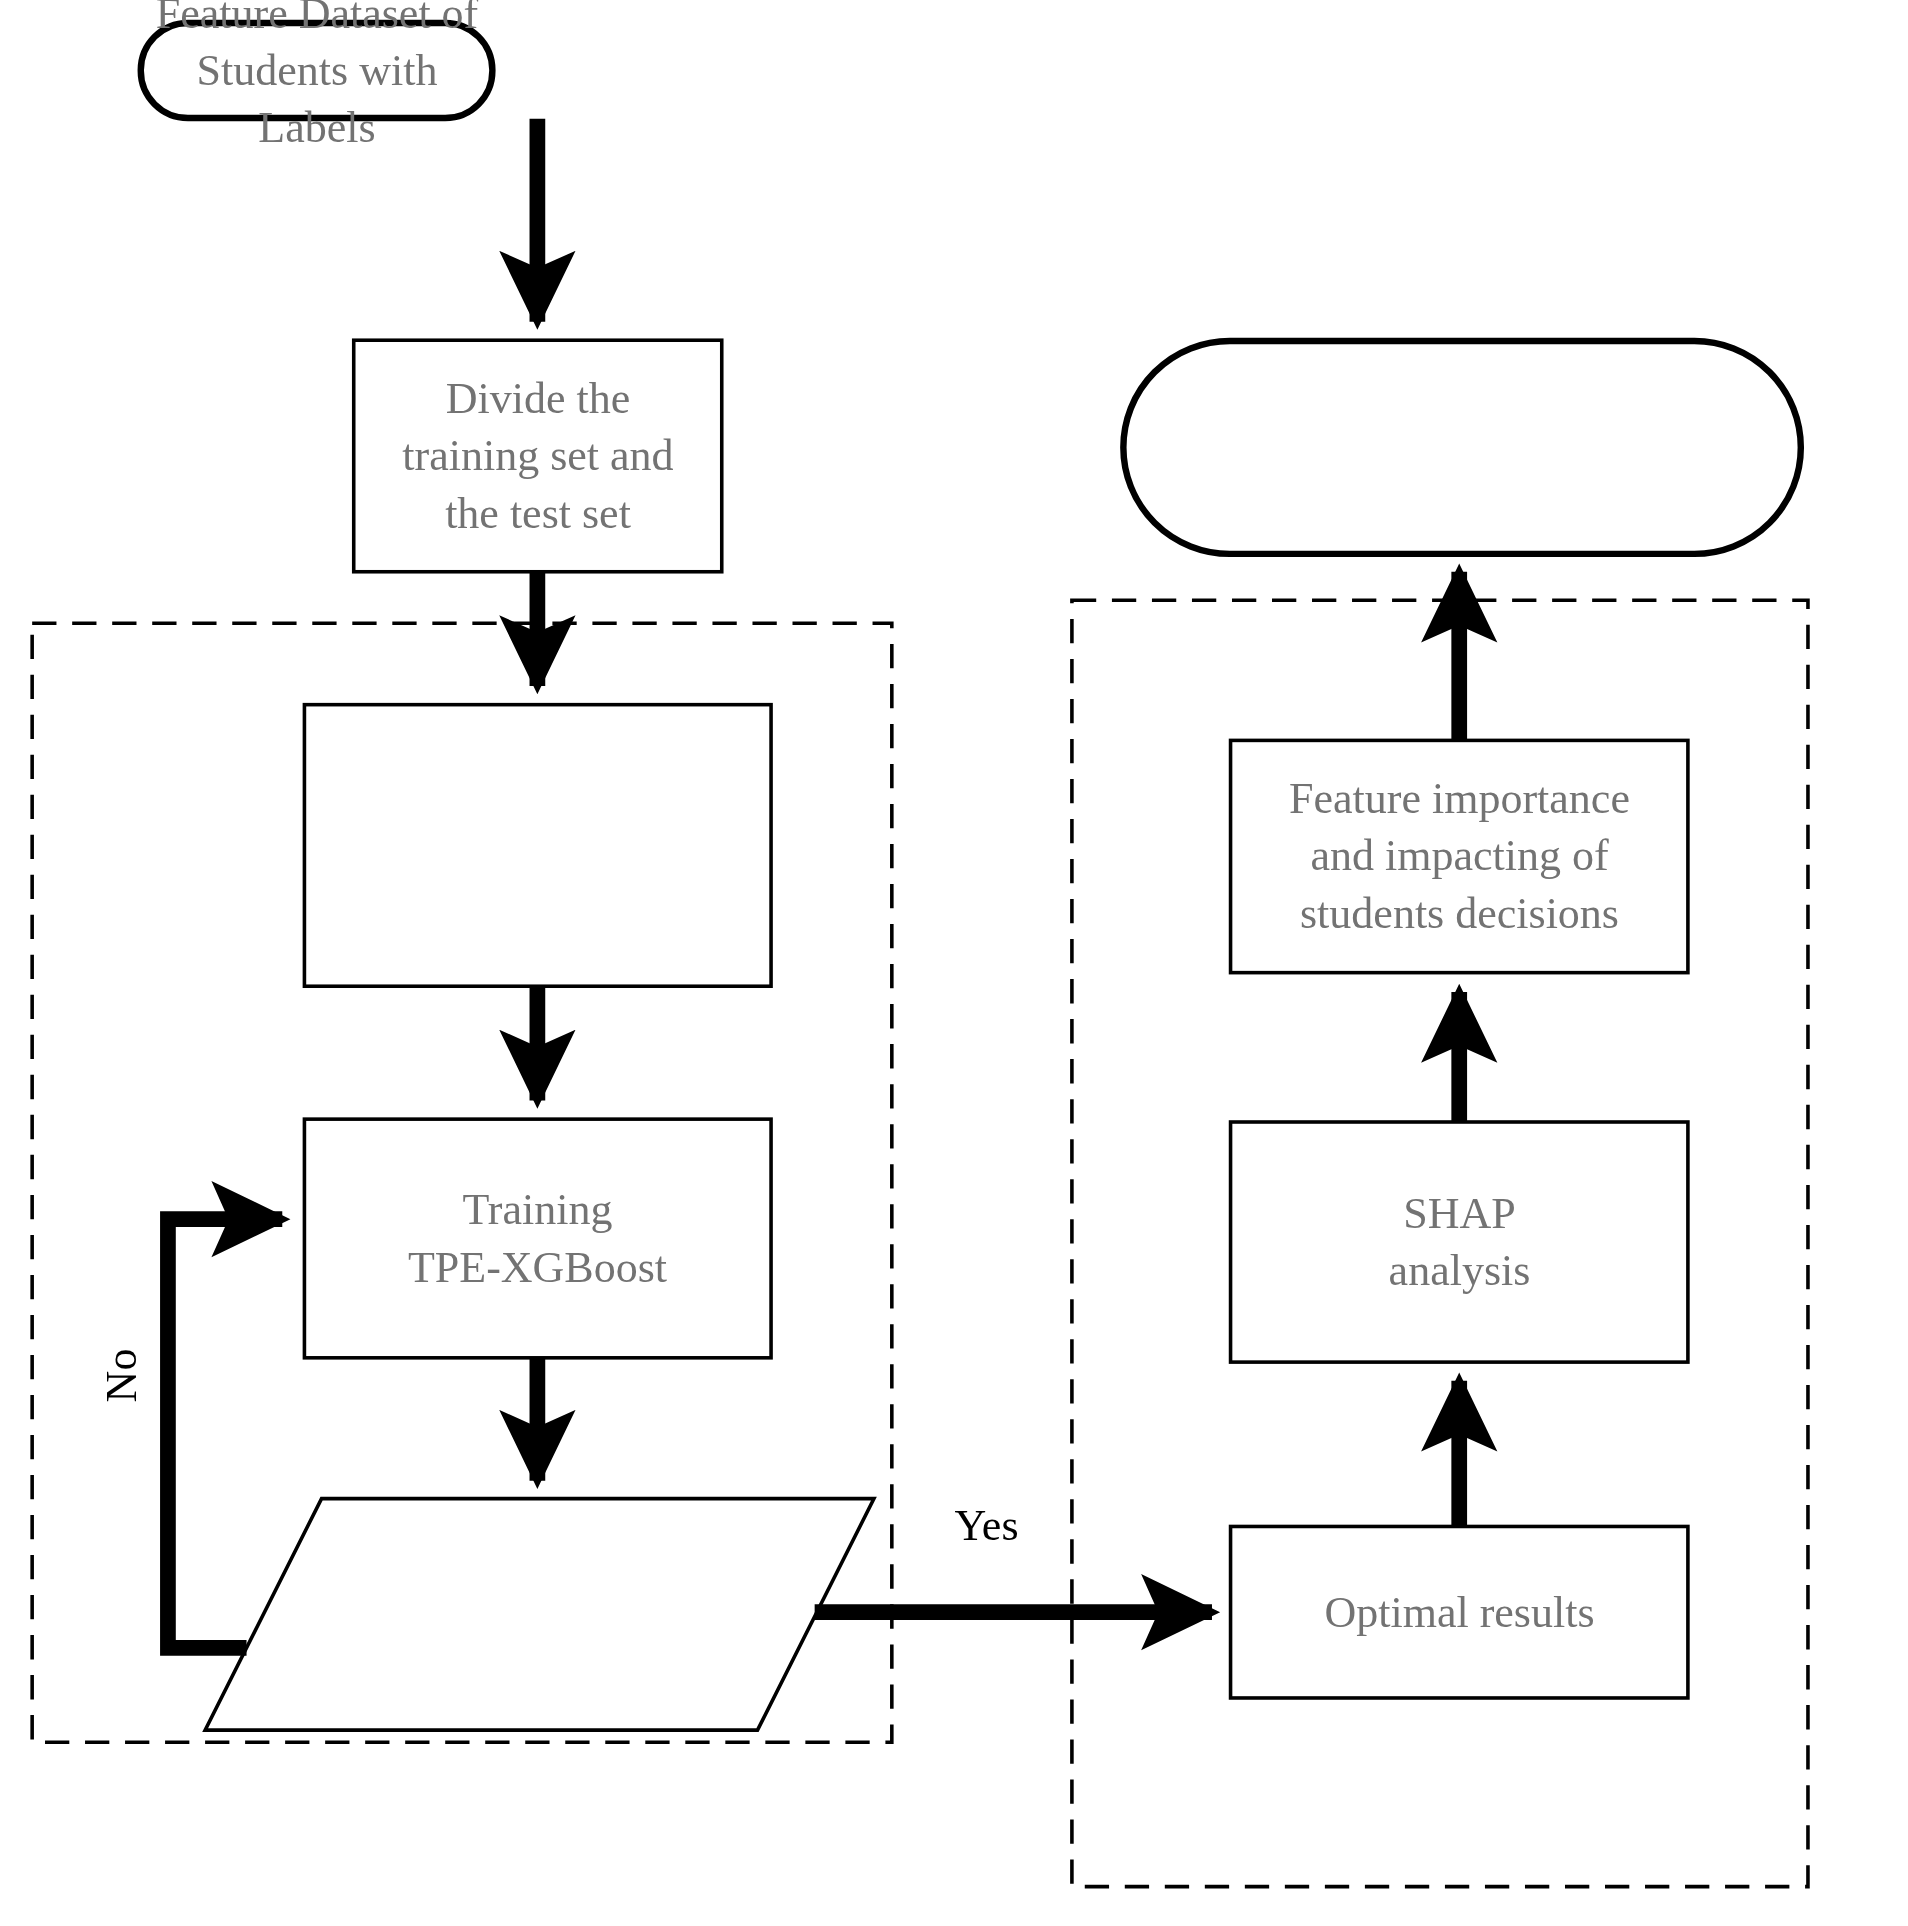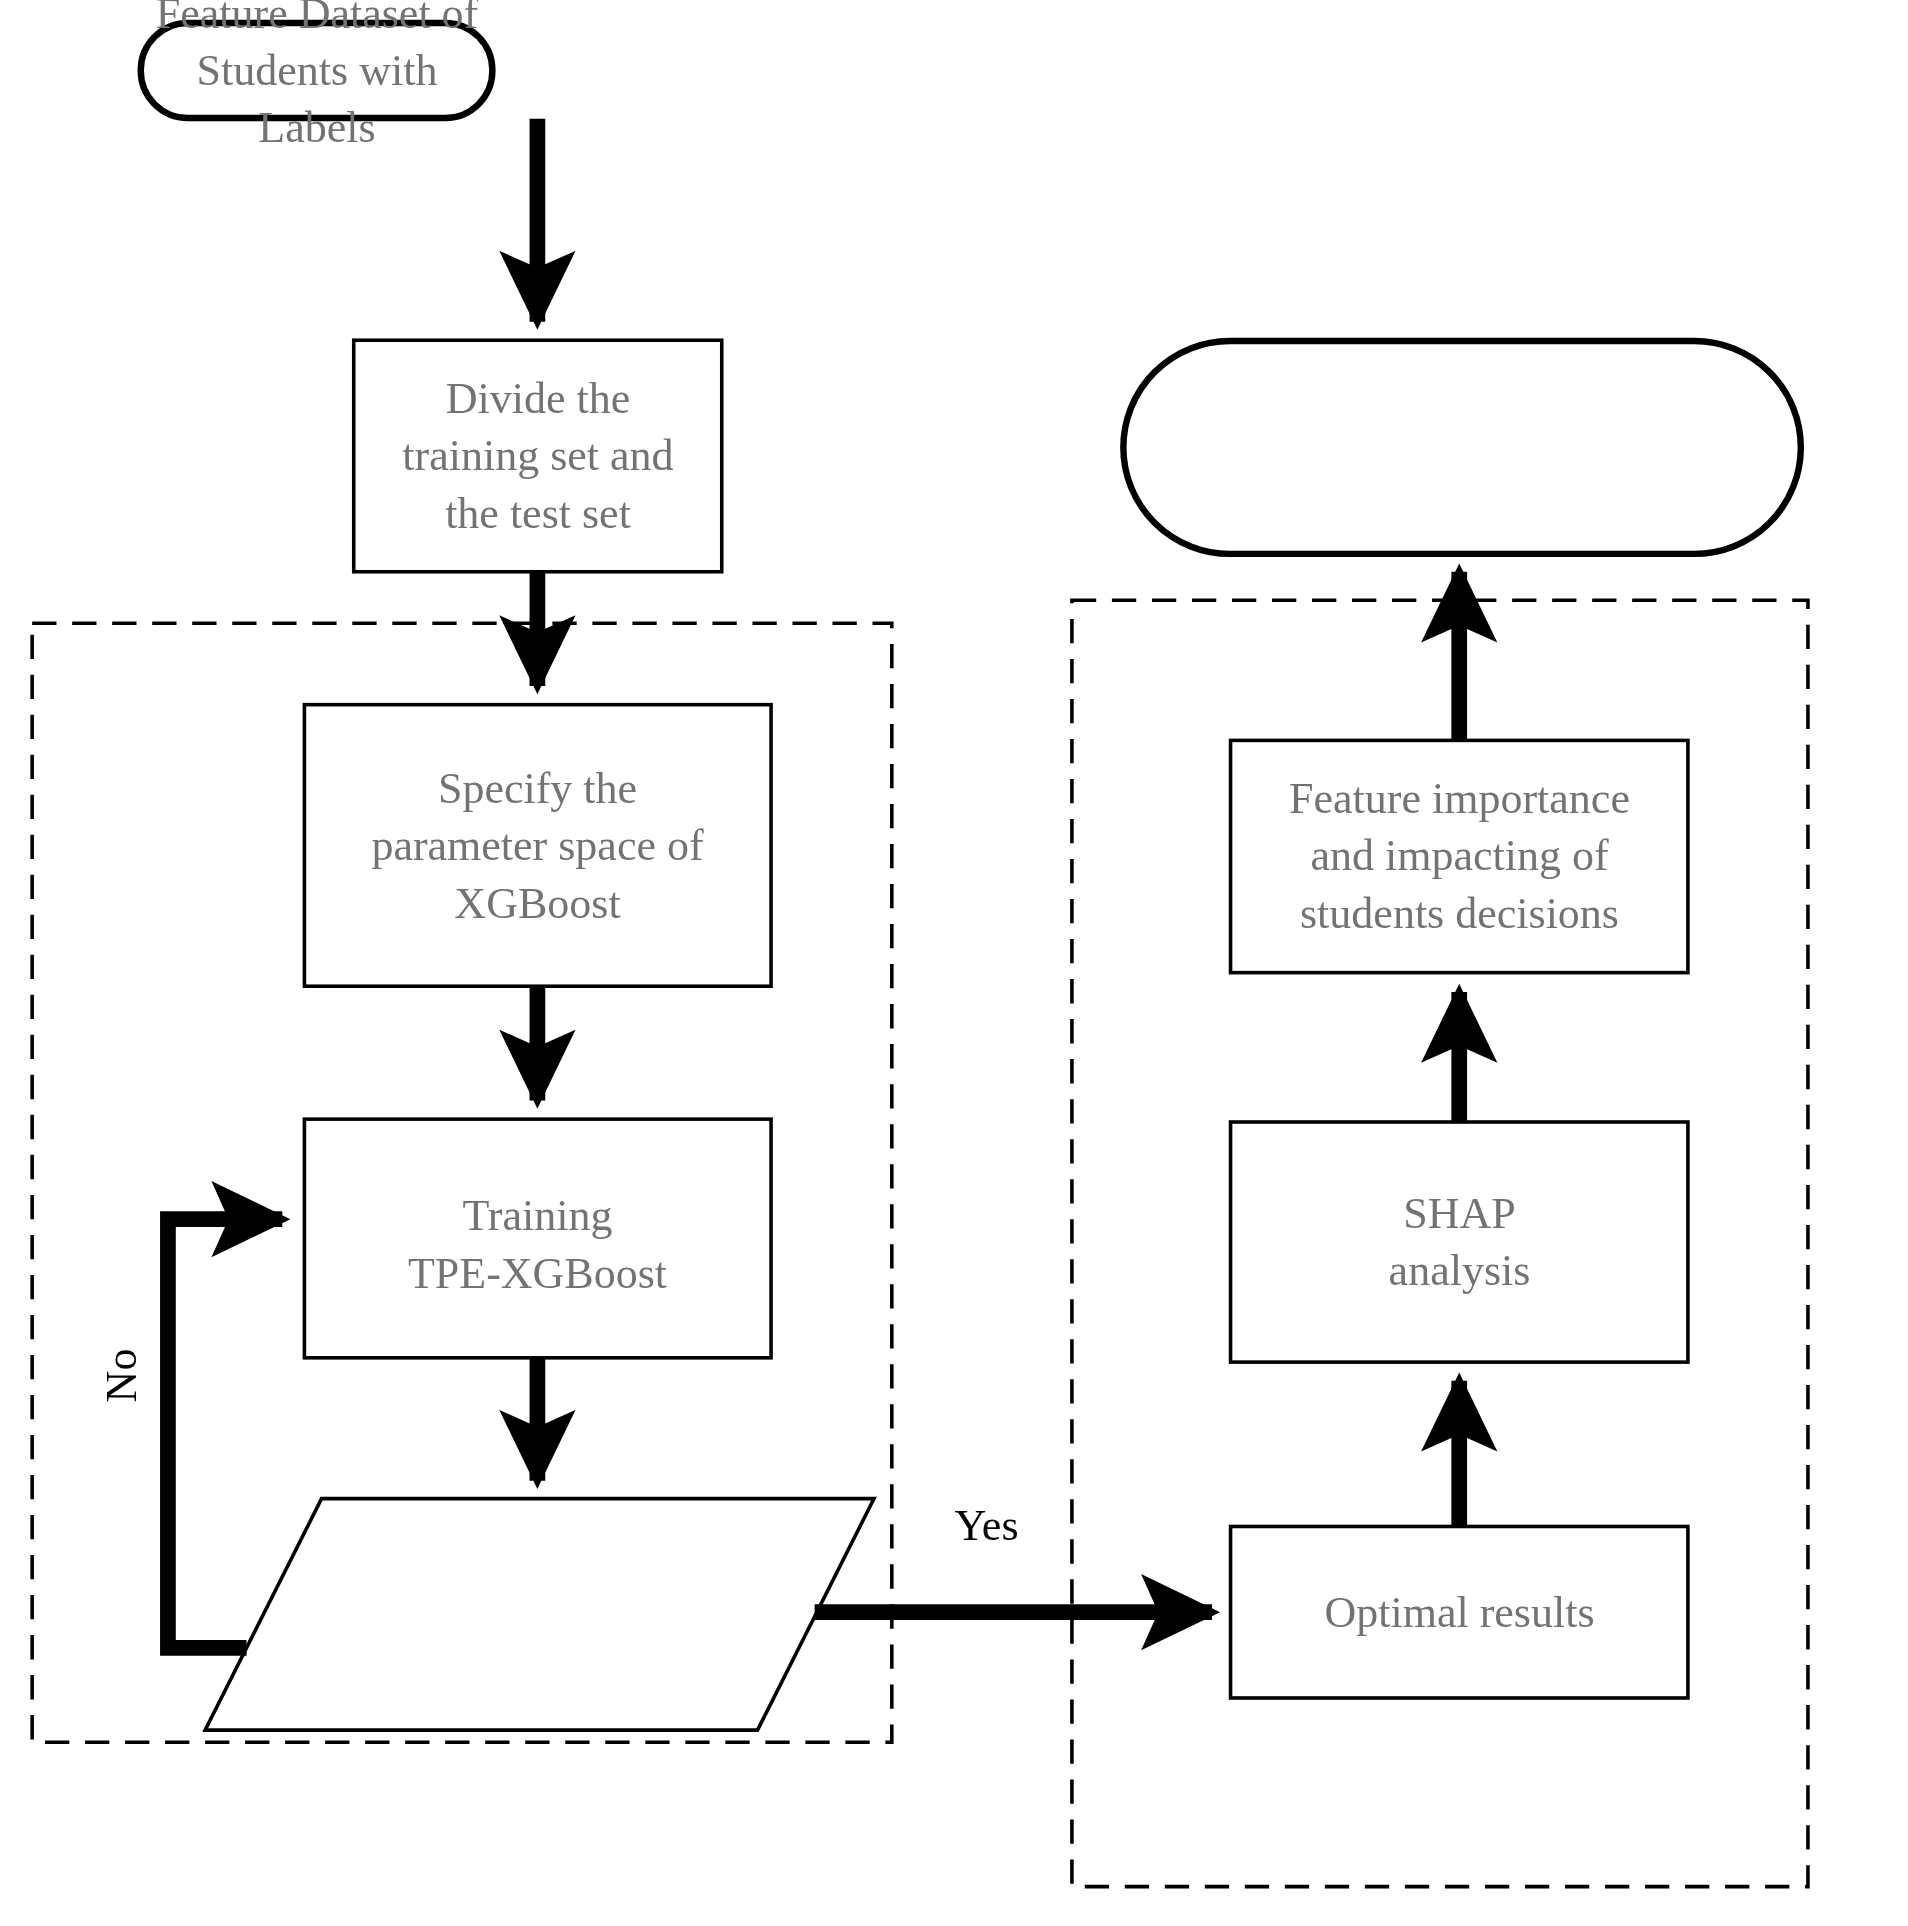--- a/index.html
+++ b/index.html
@@ -100,25 +100,22 @@
     <line x1="2042" y1="1036" x2="2042" y2="800" stroke="#000000" stroke-width="22" marker-end="url(#arrowThick)"></line>
   </svg>
 
   <div class="node-text" style="left:141px; top:23px; width:352px; height:95px;">Feature Dataset of
 Students with Labels</div>
 
   <div class="node-text" style="left:354px; top:340px; width:368px; height:232px;">Divide the
 training set and
 the test set</div>
 
-  <div class="node-text" style="left:304px; top:705px; width:467px; height:282px;">Specify the
-parameter space of
-XGBoost</div>
 
-  <div class="node-text" style="left:304px; top:1119px; width:467px; height:239px;margin-top:6px;">Training
+  <div class="node-text" style="left:304px; top:1119px; width:467px; height:239px;">Training
 TPE-XGBoost</div>
 
 
   <div class="node-text" style="left:1231px; top:1527px; width:457px; height:172px;">Optimal results</div>
 
   <div class="node-text" style="left:1231px; top:1122px; width:457px; height:240px;">SHAP
 analysis</div>
 
   <div class="node-text" style="left:1231px; top:740px; width:457px; height:232px;">Feature importance
 and impacting of

